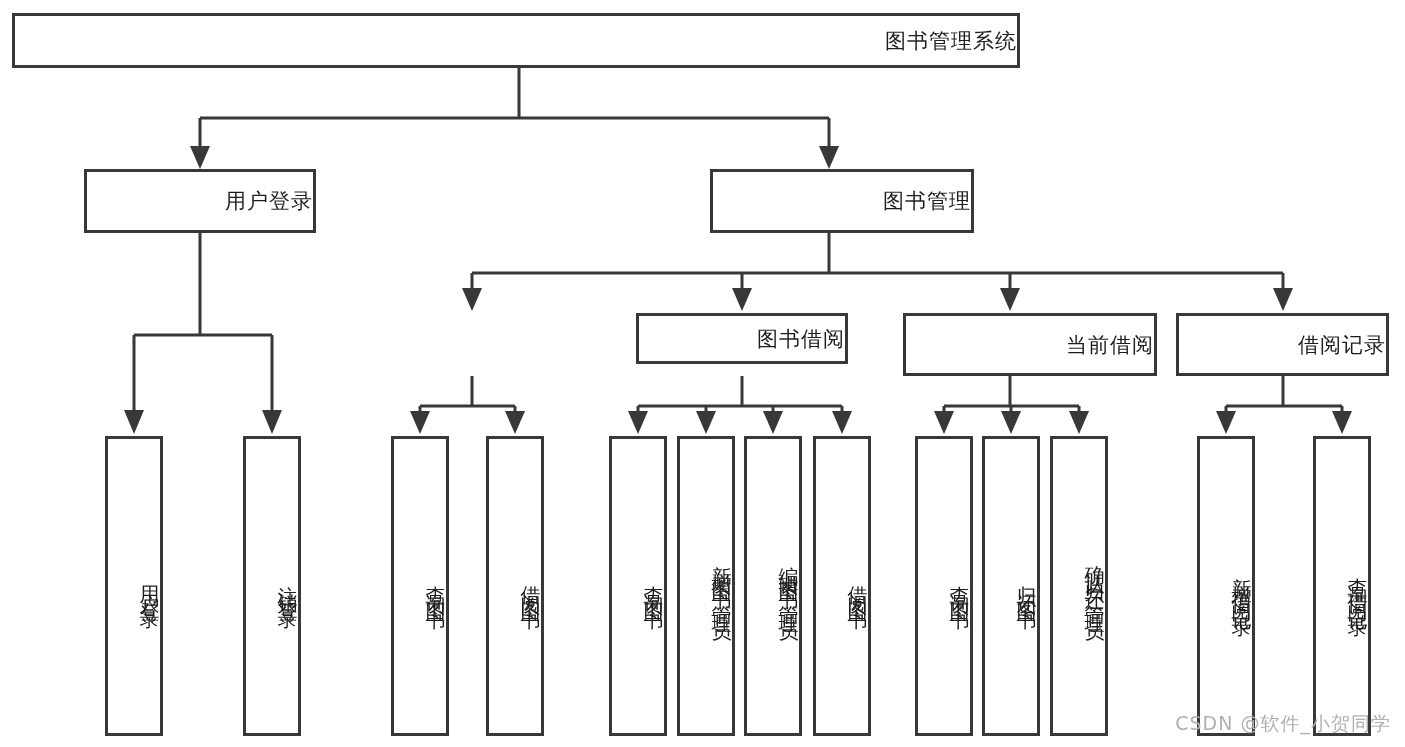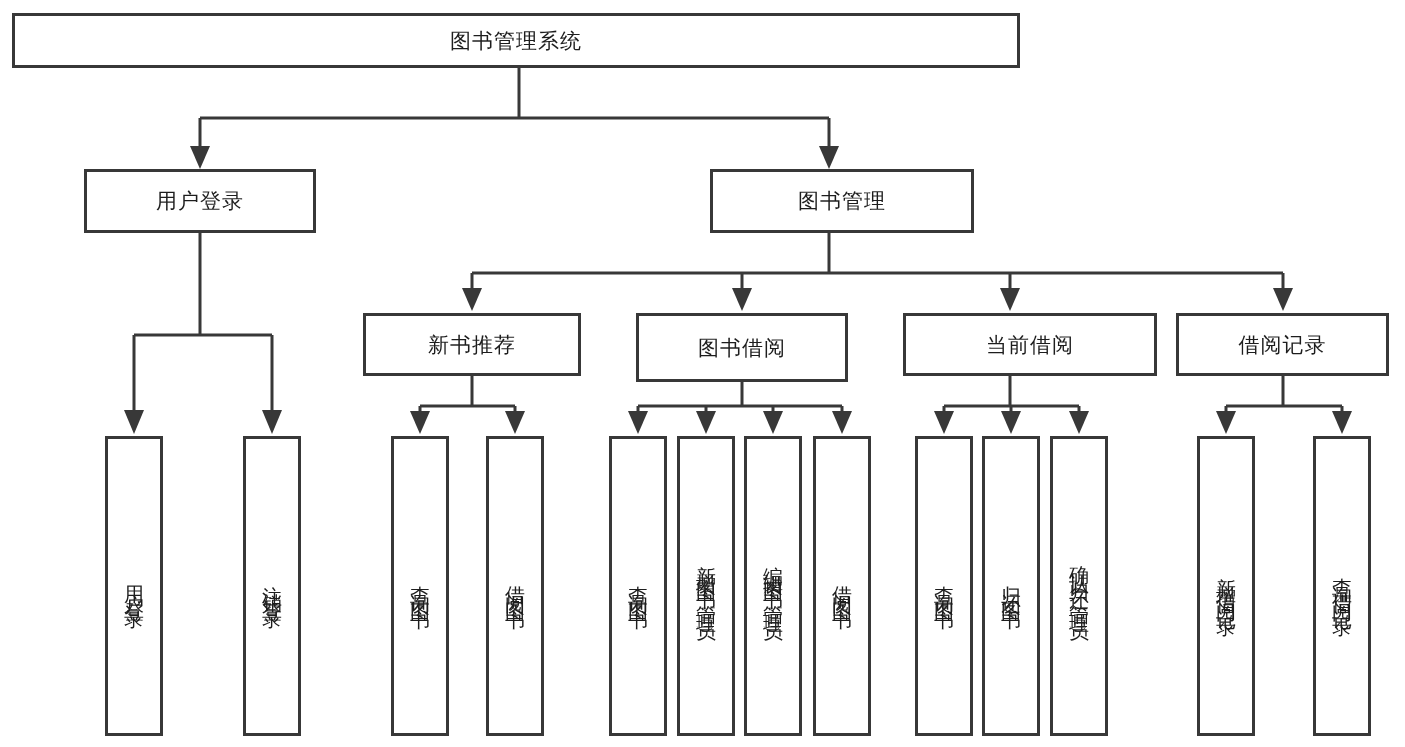--- a/index.html
+++ b/index.html
@@ -6,21 +6,21 @@
   .canvas{
     position:relative;width:1405px;height:747px;background:var(--paper,#ffffff);
     font-family:"DejaVu Sans","Liberation Sans",sans-serif;overflow:hidden;
   }
   .wires{position:absolute;left:0;top:0;}
   .wires path{stroke:var(--line,#383838);stroke-width:3;fill:none;}
   .wires polygon{fill:var(--line,#383838);stroke:none;}
   .box{
     position:absolute;box-sizing:border-box;background:var(--paper,#ffffff);
     border:3px solid var(--line,#333333);
-    display:flex;align-items:center;justify-content:center;
+    display:flex;align-items:center;justify-content:flex-end;font-family:Liberation Mono, monospace;
   }
   .hlbl{font-size:21px;color:var(--ink,#1d1d1d);letter-spacing:1px;white-space:nowrap;}
   .vnode{width:58px;height:300px;}
   .vlbl{
     writing-mode:vertical-rl;text-orientation:mixed;
     font-size:20px;line-height:1.15;letter-spacing:8px;color:var(--ink,#1d1d1d);
   }
   .watermark{
     position:absolute;right:14px;top:711px;font-size:19px;
     color:var(--watermark,#b0b0b0);letter-spacing:1px;white-space:nowrap;z-index:5;
@@ -85,24 +85,21 @@
     <span class="hlbl">图书管理系统</span>
   </div>
 
   <div class="box" style="left:84px;top:169px;width:232px;height:64px">
     <span class="hlbl">用户登录</span>
   </div>
   <div class="box" style="left:710px;top:169px;width:264px;height:64px">
     <span class="hlbl">图书管理</span>
   </div>
 
-  <div class="box" style="left:363px;top:313px;width:218px;height:63px">
-    <span class="hlbl">新书推荐</span>
-  </div>
-  <div class="box" style="left:636px;top:313px;width:212px;height:69px">
+  <div class="box" style="left:636px;top:313px;width:212px;height:51px">
     <span class="hlbl">图书借阅</span>
   </div>
   <div class="box" style="left:903px;top:313px;width:254px;height:63px">
     <span class="hlbl">当前借阅</span>
   </div>
   <div class="box" style="left:1176px;top:313px;width:213px;height:63px">
     <span class="hlbl">借阅记录</span>
   </div>
 
   <div class="box vnode" style="left:105px;top:436px">
@@ -142,13 +139,14 @@
     <span class="vlbl">确认归还（管理员）</span>
   </div>
 
   <div class="box vnode" style="left:1197px;top:436px">
     <span class="vlbl">新增借阅记录</span>
   </div>
   <div class="box vnode" style="left:1313px;top:436px">
     <span class="vlbl">查询借阅记录</span>
   </div>
 
+  <div class="watermark">CSDN @软件_小贺同学</div>
 </div>
 
 </body></html>

